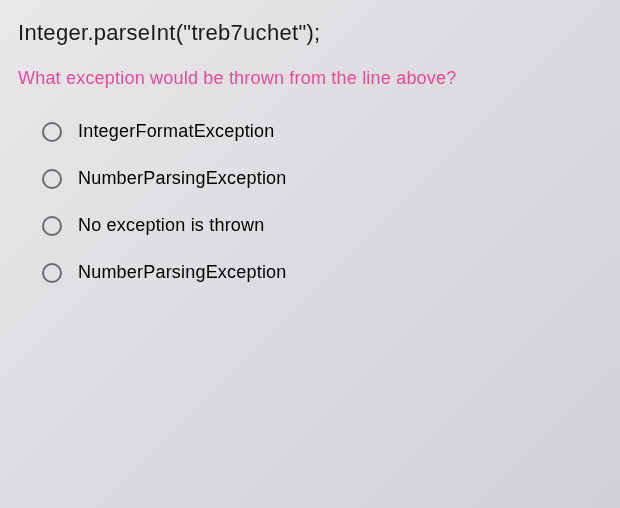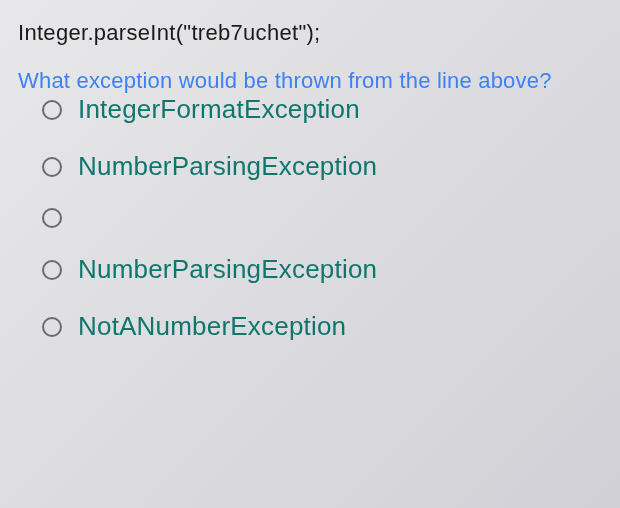--- a/index.html
+++ b/index.html
@@ -16,22 +16,23 @@
       color: #2a2a2a;
       overflow: hidden;
     }
     .code-line {
       font-size: 22px;
       color: #1a1a1a;
       margin-bottom: 22px;
       letter-spacing: 0.3px;
     }
     .question {
-      font-size: 22px;
-      color: #3b82f6;
+      font-size: 18px;
+      color: #ec4899;
+      margin-bottom: 32px;
       letter-spacing: 0.2px;
     }
     .options {
       padding-left: 24px;
     }
     .option {
       display: flex;
       align-items: center;
       margin-bottom: 26px;
       cursor: pointer;
@@ -39,22 +40,22 @@
     .radio {
       width: 20px;
       height: 20px;
       border: 2px solid #6a6a6e;
       border-radius: 50%;
       margin-right: 16px;
       flex-shrink: 0;
       background: transparent;
     }
     .option-label {
-      font-size: 26px;
-      color: #0f766e;
+      font-size: 18px;
+      color: #000000;
       letter-spacing: 0.2px;
     }
   </style>
 </head>
 <body>
 
 <div class="code-line">Integer.parseInt("treb7uchet");</div>
 
 <div class="question">What exception would be thrown from the line above?</div>
 
@@ -62,22 +63,19 @@
   <div class="option">
     <span class="radio"></span>
     <span class="option-label">IntegerFormatException</span>
   </div>
   <div class="option">
     <span class="radio"></span>
     <span class="option-label">NumberParsingException</span>
   </div>
   <div class="option">
     <span class="radio"></span>
+    <span class="option-label">No exception is thrown</span>
   </div>
   <div class="option">
     <span class="radio"></span>
     <span class="option-label">NumberParsingException</span>
   </div>
-  <div class="option">
-    <span class="radio"></span>
-    <span class="option-label">NotANumberException</span>
-  </div>
 </div>
 
 </body></html>

